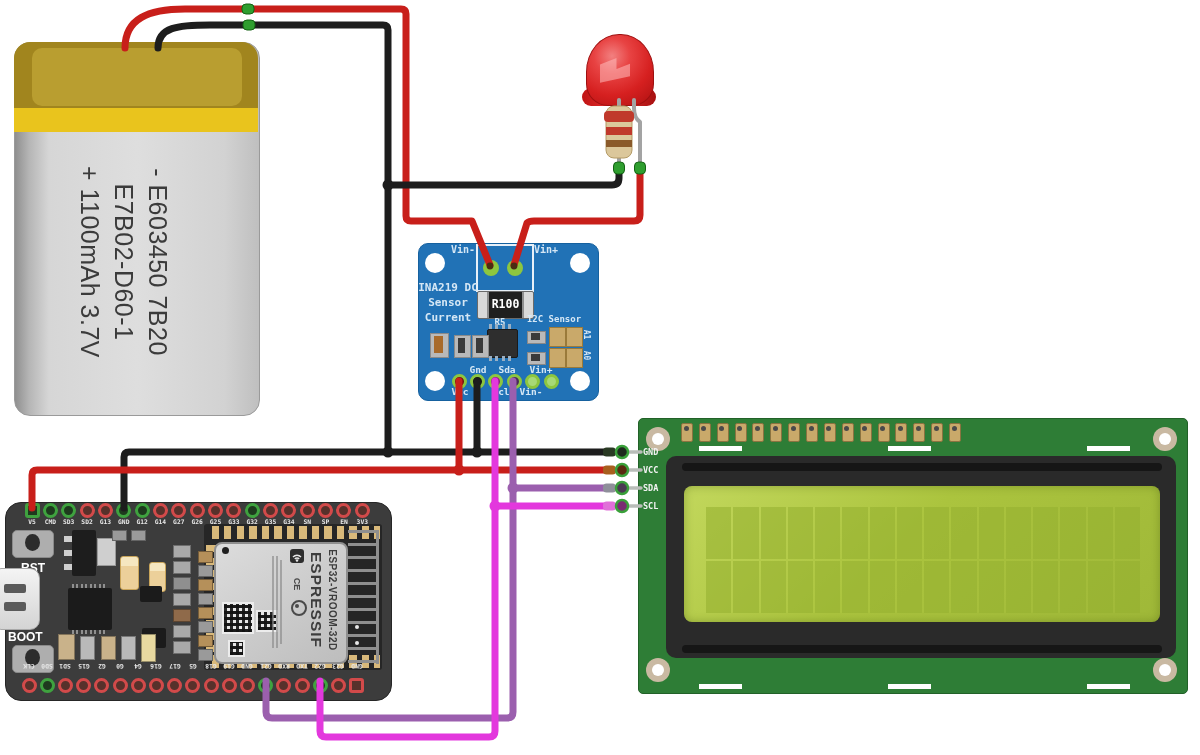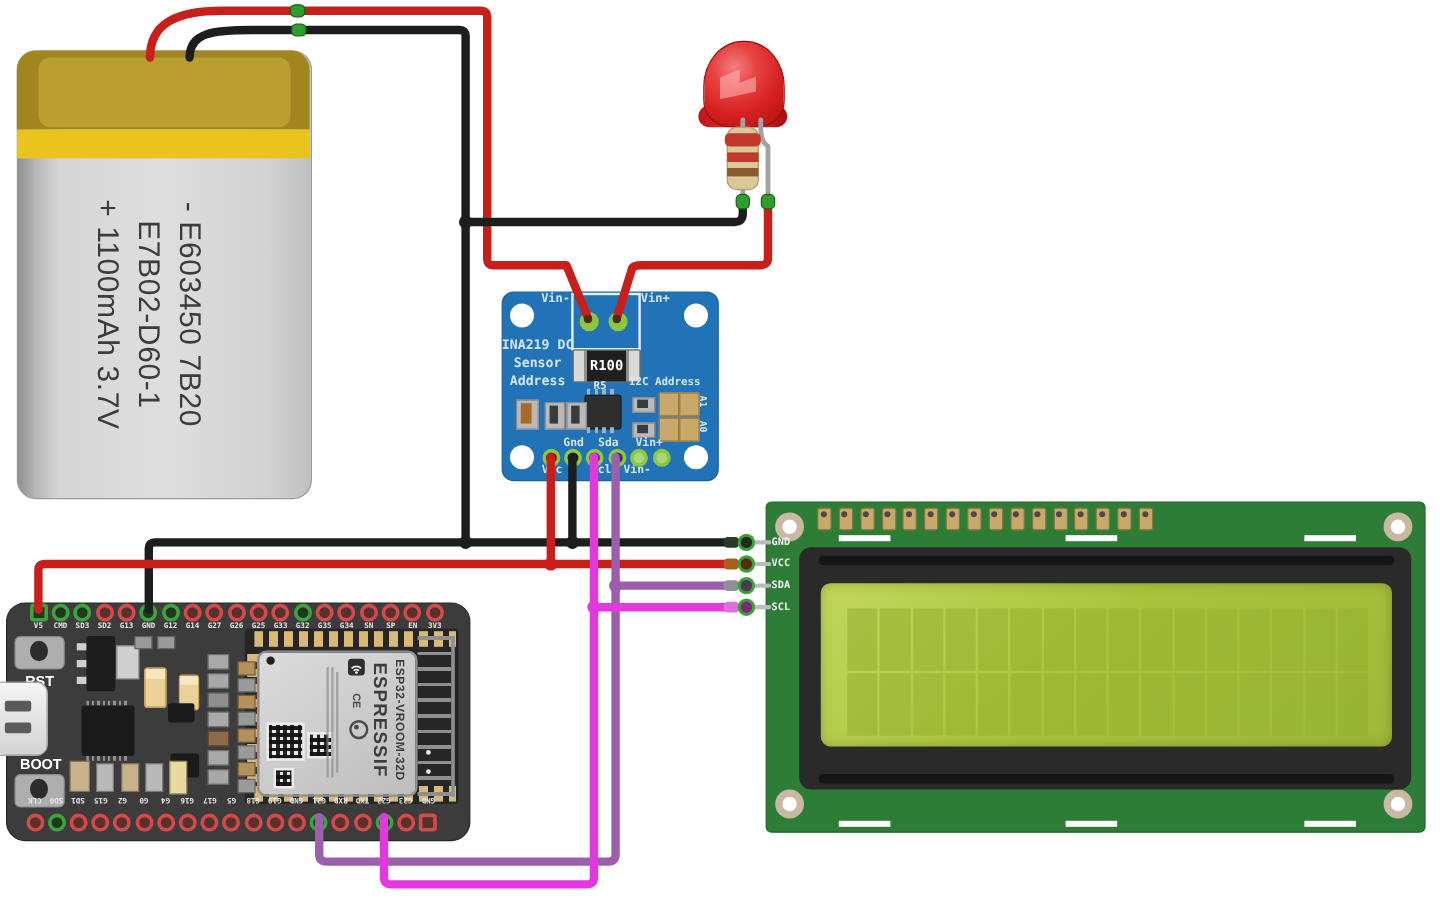--- a/index.html
+++ b/index.html
@@ -47,32 +47,32 @@
   <div class="abs" style="left:425px;top:371px;width:20px;height:20px;border-radius:50%;background:#fff;"></div>
   <div class="abs" style="left:570px;top:371px;width:20px;height:20px;border-radius:50%;background:#fff;"></div>
   <div class="abs" style="left:476px;top:244px;width:54px;height:44px;border:2px solid #e8f0f8;"></div>
   <div class="abs" style="left:483px;top:260px;width:16px;height:16px;border-radius:50%;background:#8dc63f;"></div>
   <div class="abs" style="left:507px;top:260px;width:16px;height:16px;border-radius:50%;background:#8dc63f;"></div>
   <div class="abs silk" style="left:440px;top:244px;width:46px;font-size:10px;">Vin-</div>
   <div class="abs silk" style="left:523px;top:244px;width:46px;font-size:10px;">Vin+</div>
   <div class="abs silk" style="left:418px;top:280px;width:60px;font-size:11px;line-height:15px;">
     <div>INA219 DC</div>
     <div>Sensor</div>
-    <div>Address</div>
+    <div>Current</div>
   </div>
   <div class="abs" style="left:477px;top:291px;width:55px;height:26px;border:1px solid #6a6a6a;border-radius:2px;
               background:linear-gradient(90deg,#d9d9d9 0 9px,#8f8f8f 9px 11px,#1f1f1f 11px 44px,#8f8f8f 44px 46px,#d9d9d9 46px);
               color:#fff;text-align:center;line-height:24px;font-weight:bold;font-size:11.5px;" class2="mono">
     <span class="mono">R100</span>
   </div>
   <div class="abs silk" style="left:486px;top:317px;width:28px;font-size:9px;">R5</div>
   <div class="abs" style="left:489px;top:324px;width:25px;height:5px;background:repeating-linear-gradient(90deg,#9ab0c4 0 3px,transparent 3px 6.5px);"></div>
   <div class="abs" style="left:487px;top:329px;width:29px;height:27px;background:#2e2e2e;border:1px solid #1a1a1a;border-radius:2px;"></div>
   <div class="abs" style="left:489px;top:356px;width:25px;height:5px;background:repeating-linear-gradient(90deg,#9ab0c4 0 3px,transparent 3px 6.5px);"></div>
-  <div class="abs silk" style="left:509px;top:314px;width:90px;font-size:9px;">I2C Address</div>
+  <div class="abs silk" style="left:509px;top:314px;width:90px;font-size:9px;">I2C Sensor</div>
 
   <div class="abs" style="left:527px;top:331px;width:17px;height:11px;background:#b9b9b9;border:1px solid #888;"></div>
   <div class="abs" style="left:531px;top:333px;width:9px;height:7px;background:#3a3a3a;"></div>
   <div class="abs" style="left:549px;top:327px;width:15px;height:18px;background:#c9a96a;border:1px solid #9a7a3a;"></div>
   <div class="abs" style="left:566px;top:327px;width:15px;height:18px;background:#c9a96a;border:1px solid #9a7a3a;"></div>
   <div class="abs" style="left:527px;top:352px;width:17px;height:11px;background:#b9b9b9;border:1px solid #888;"></div>
   <div class="abs" style="left:531px;top:354px;width:9px;height:7px;background:#3a3a3a;"></div>
   <div class="abs" style="left:549px;top:348px;width:15px;height:18px;background:#c9a96a;border:1px solid #9a7a3a;"></div>
   <div class="abs" style="left:566px;top:348px;width:15px;height:18px;background:#c9a96a;border:1px solid #9a7a3a;"></div>
   <div class="abs silk" style="left:578px;top:330px;width:16px;font-size:8px;transform:rotate(90deg);">A1</div>
@@ -99,21 +99,21 @@
               border-radius:33px 33px 22px 22px / 38px 38px 22px 22px;
               background:radial-gradient(circle at 38% 30%,#f28080 0%,#e84343 28%,#d62020 62%,#ae1111 100%);"></div>
   <div class="abs" style="left:600px;top:58px;width:30px;height:26px;background:rgba(255,190,190,.55);
               clip-path:polygon(0 25%,55% 0,55% 42%,100% 22%,100% 70%,0 95%);"></div>
 
   <div class="abs" style="left:5px;top:502px;width:385px;height:197px;background:#3c3c3c;border:1px solid #262626;border-radius:16px;"></div>
 
   <div class="abs" style="left:12px;top:530px;width:40px;height:26px;background:#aeaeae;border-radius:5px;border:1px solid #8a8a8a;"></div>
   <div class="abs" style="left:25px;top:534px;width:15px;height:17px;background:#2c2c2c;border-radius:50%;"></div>
   <div class="abs sans" style="left:12px;top:561px;width:42px;color:#fff;font-weight:bold;font-size:12px;text-align:center;">RST</div>
-  <div class="abs sans" style="left:8px;top:630px;width:52px;color:#fff;font-weight:bold;font-size:12px;text-align:center;">BOOT</div>
+  <div class="abs sans" style="left:8px;top:630px;width:52px;color:#fff;font-weight:bold;font-size:12px;text-align:left;">BOOT</div>
   <div class="abs" style="left:12px;top:645px;width:40px;height:26px;background:#aeaeae;border-radius:5px;border:1px solid #8a8a8a;"></div>
   <div class="abs" style="left:25px;top:649px;width:15px;height:17px;background:#2c2c2c;border-radius:50%;"></div>
 
   <div class="abs" style="left:-3px;top:568px;width:41px;height:60px;background:linear-gradient(180deg,#f4f4f4,#d4d4d4);
               border:1px solid #a8a8a8;border-radius:4px 10px 10px 4px;"></div>
   <div class="abs" style="left:4px;top:584px;width:22px;height:9px;background:#5a5a5a;border-radius:2px;"></div>
   <div class="abs" style="left:4px;top:602px;width:22px;height:9px;background:#5a5a5a;border-radius:2px;"></div>
 
   <div class="abs" style="left:64px;top:536px;width:9px;height:6px;background:#cfcfcf;"></div>
   <div class="abs" style="left:64px;top:550px;width:9px;height:6px;background:#cfcfcf;"></div>

